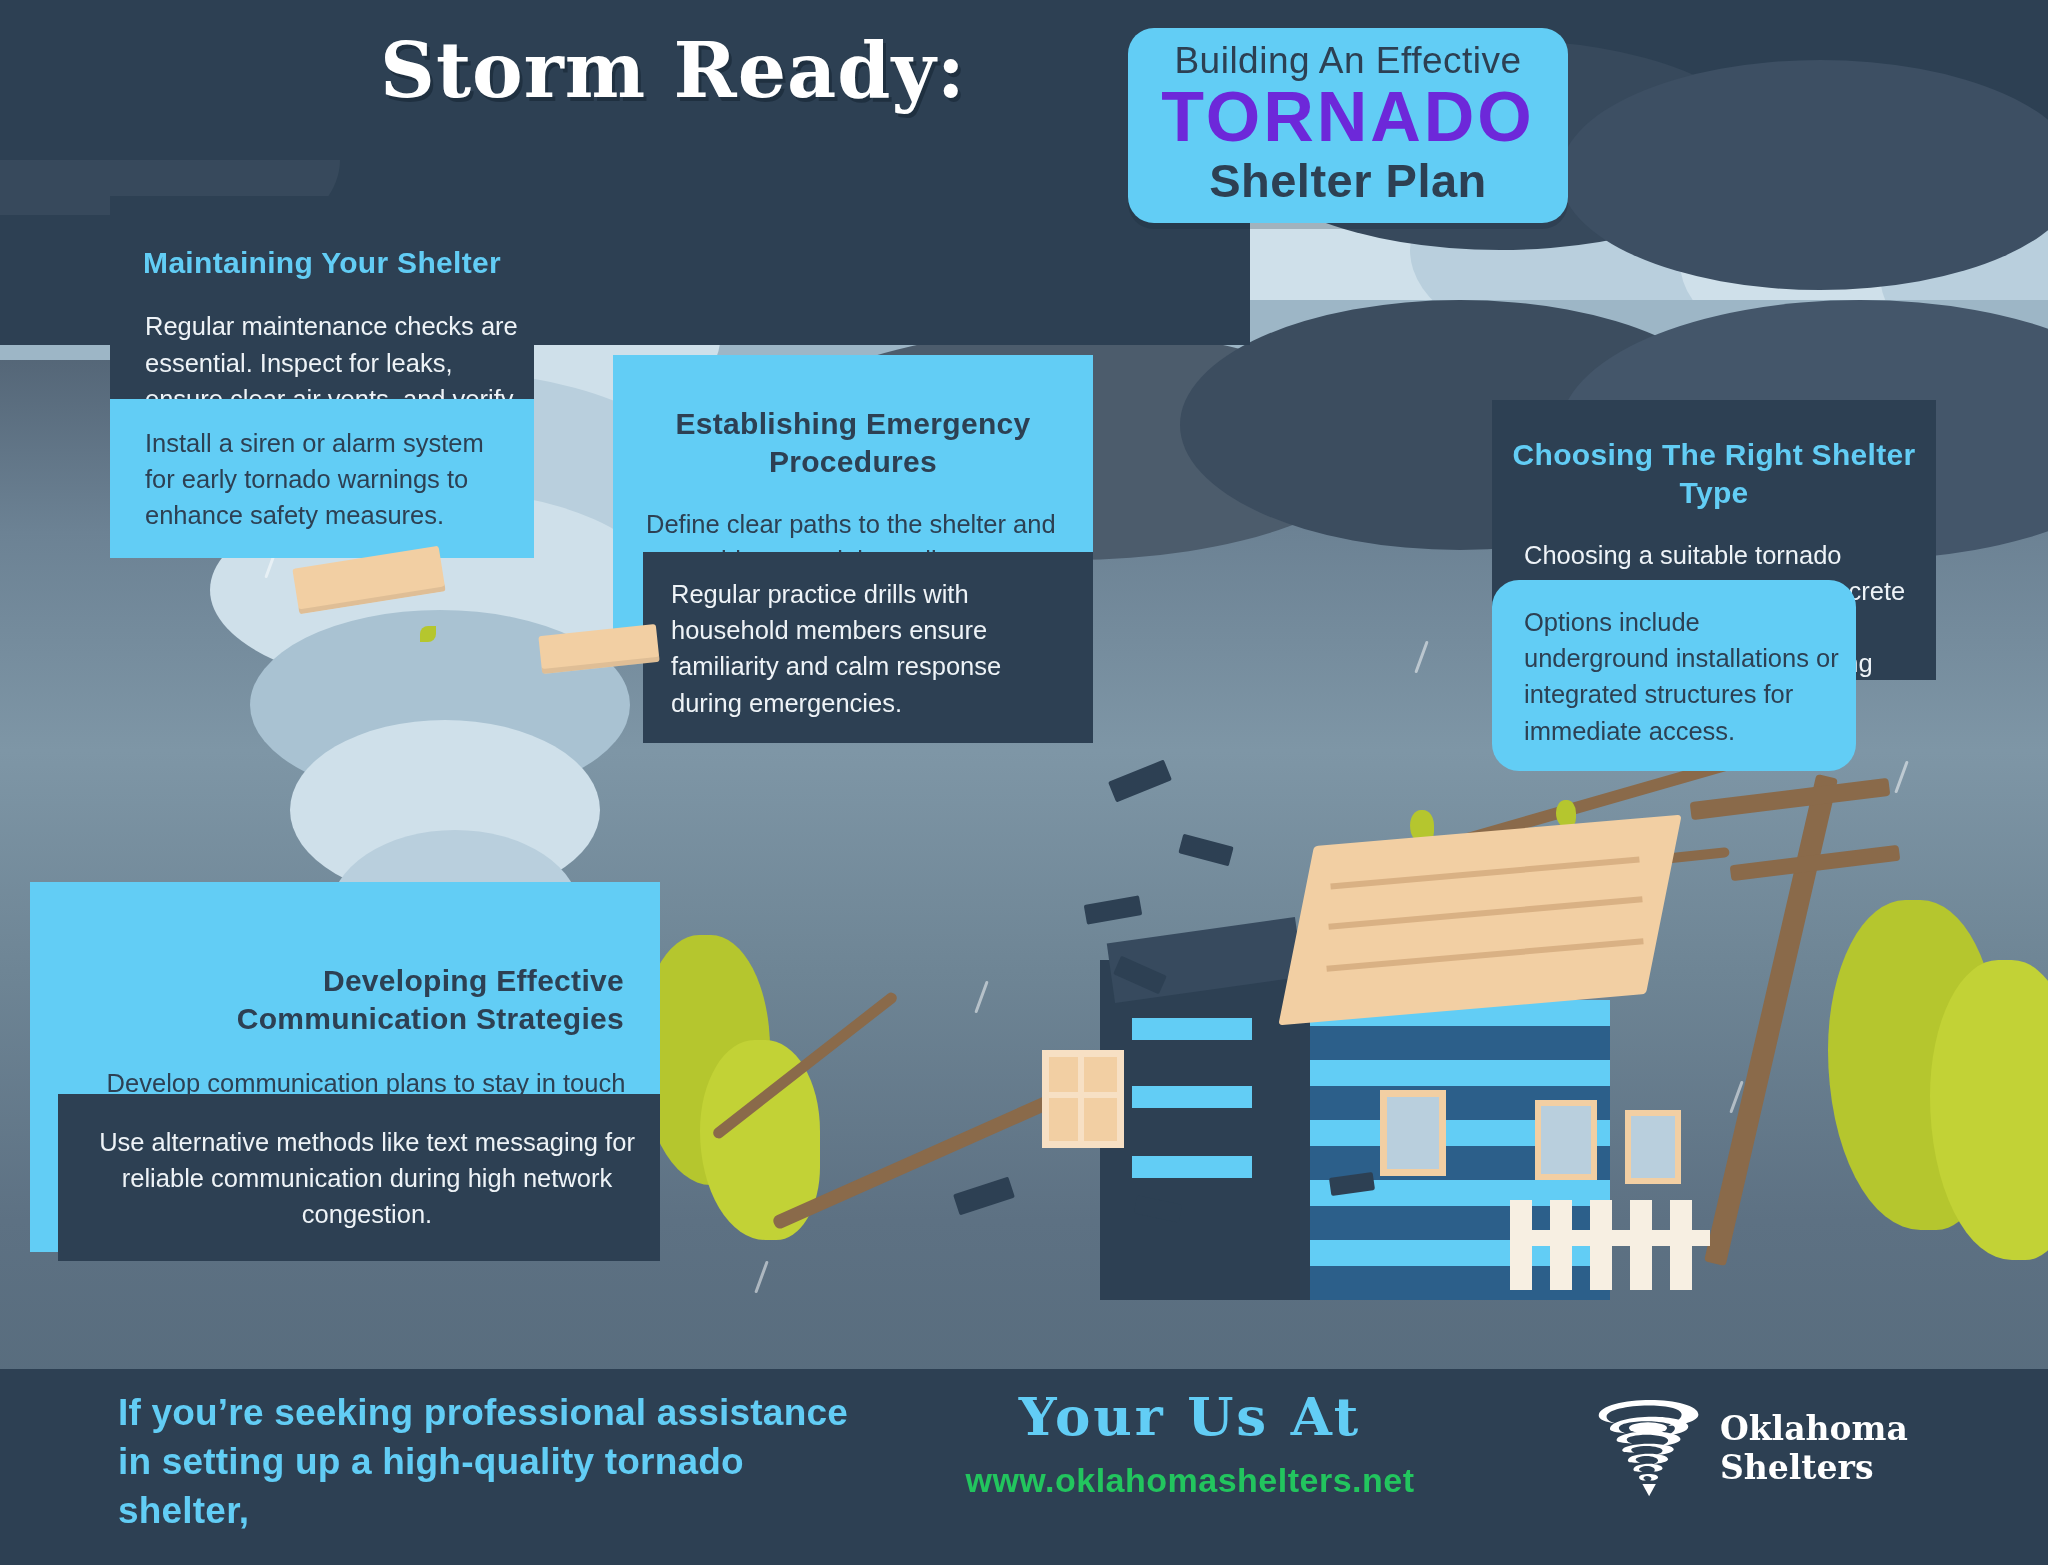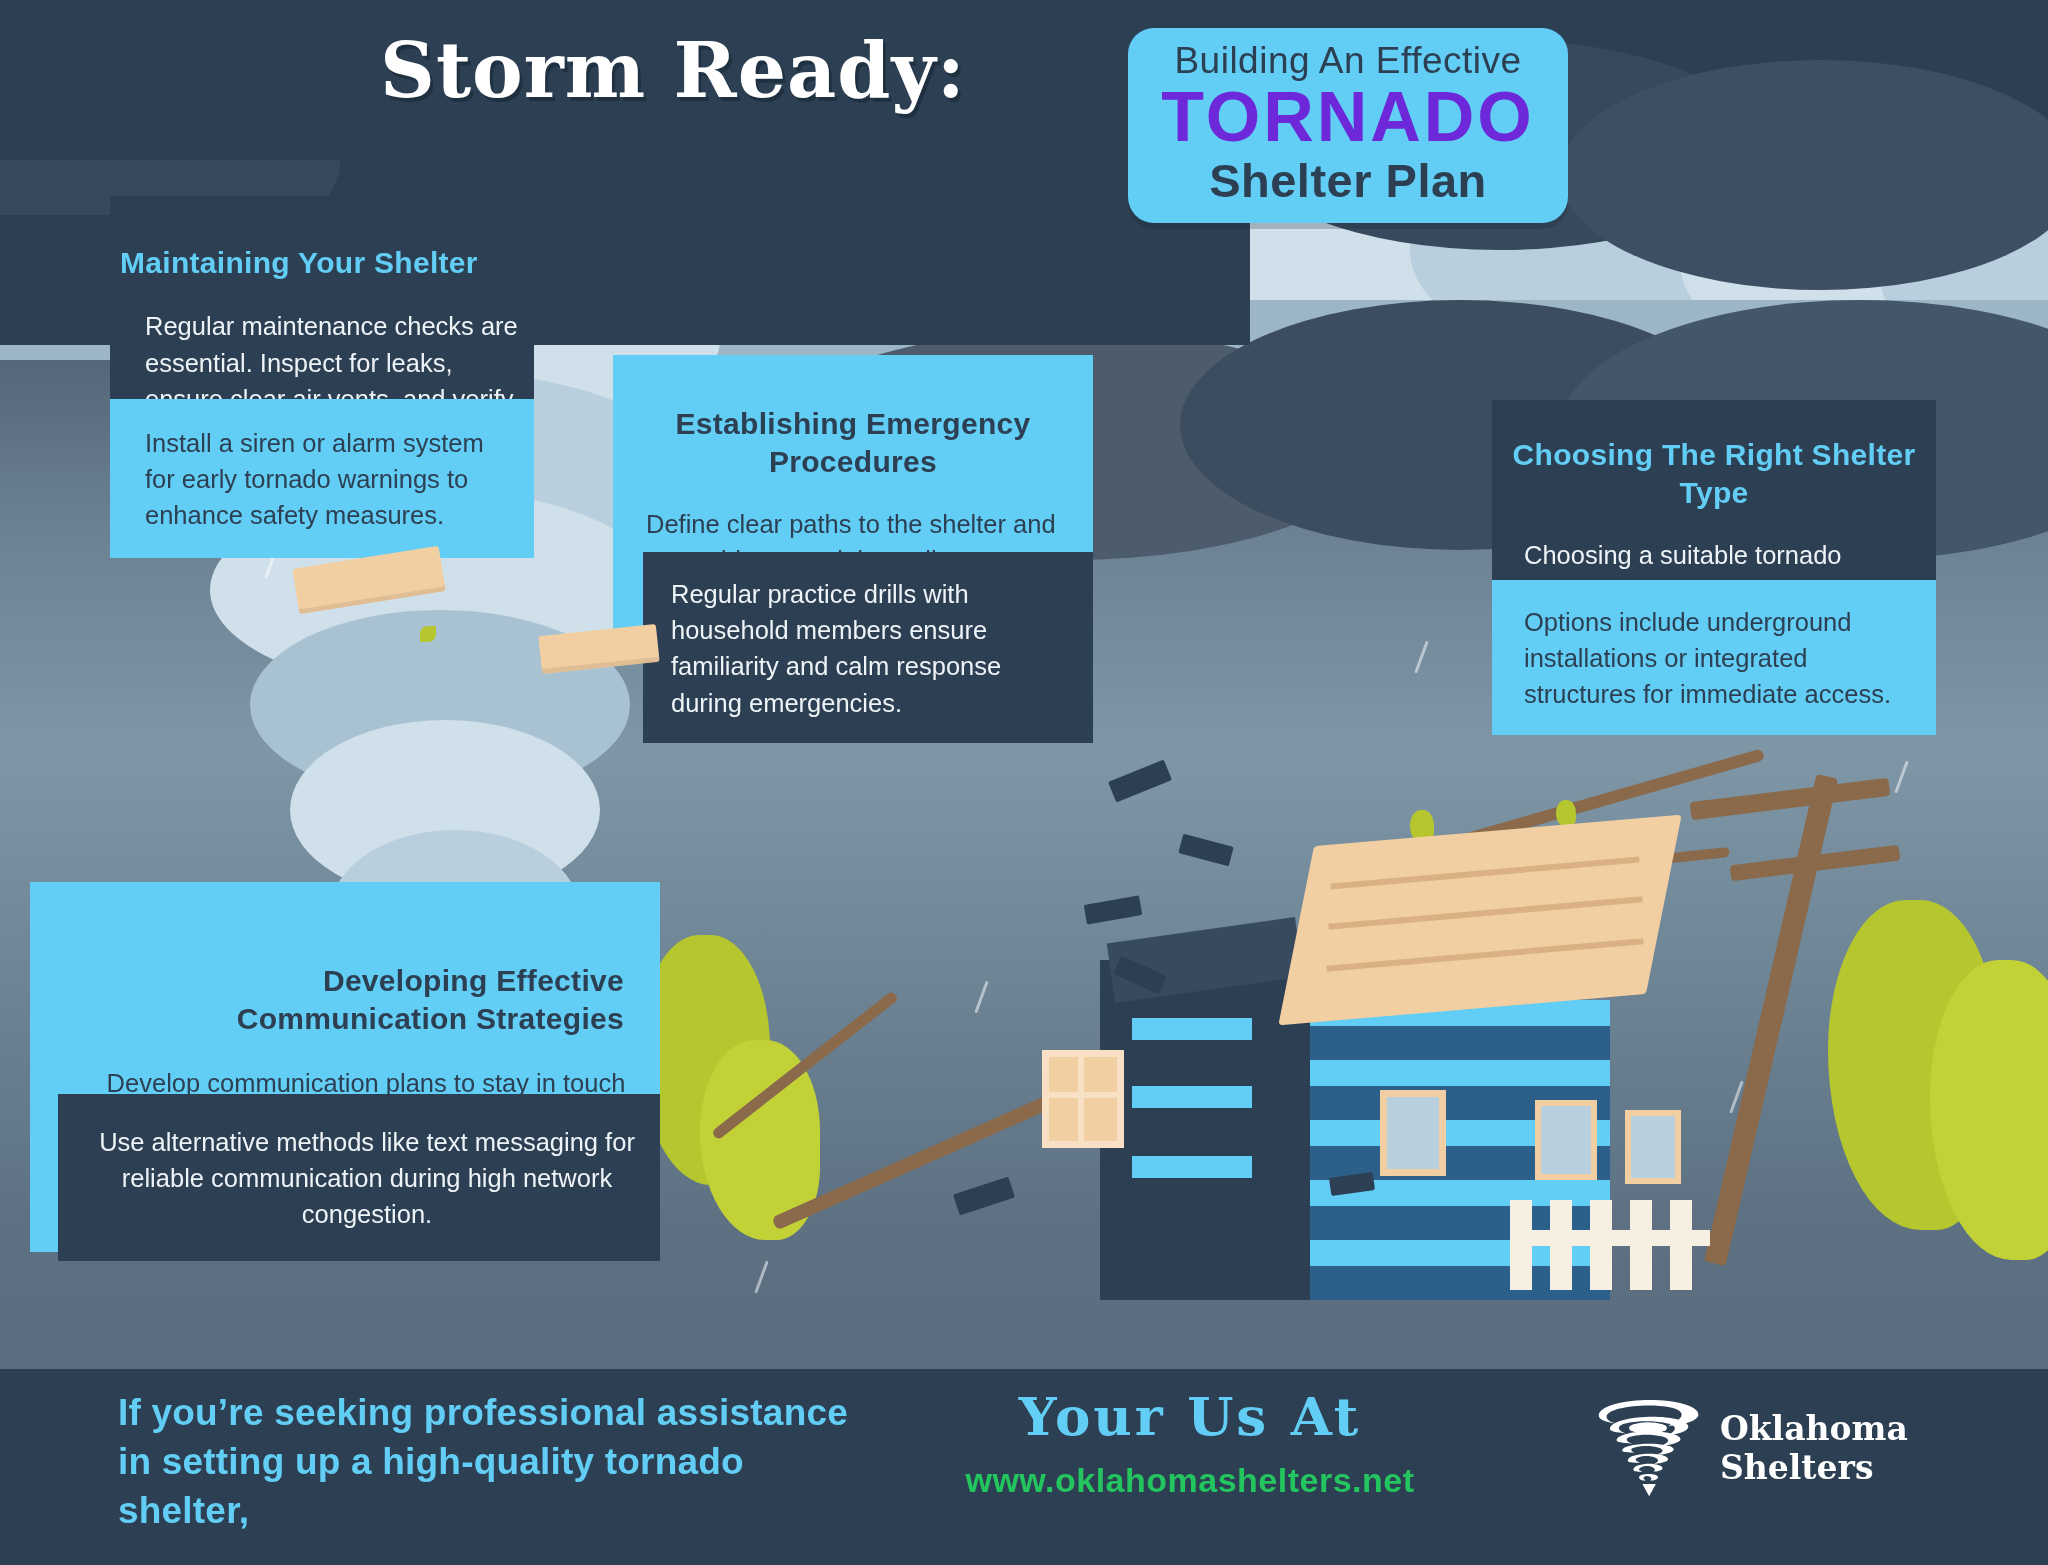--- a/index.html
+++ b/index.html
@@ -61,35 +61,35 @@
   .card .hd { font-size:30px; font-weight:bold; letter-spacing:.3px; line-height:1.28; }
   .card .bd { font-size:25.5px; line-height:1.42; }
   .panel-dark { background:#2d4053; }
   .panel-cyan { background:#62cdf5; }
   .t-cyan { color:#62cdf5; }
   .t-dark { color:#2d4053; }
   .t-white { color:#eef3f7; }
 
   
   #card1 { left:110px; top:196px; width:424px; height:312px; }
-  #card1 .hd { text-align:left; padding:48px 10px 0; }
+  #card1 .hd { text-align:center; padding:48px 10px 0; }
   #card1 .bd { padding:26px 0 0 35px; }
   #card1 .sub { position:absolute; left:0; top:203px; width:424px; padding:26px 30px 24px 35px; }
 
   
   #card2 { left:613px; top:355px; width:480px; height:300px; }
   #card2 .hd { text-align:center; padding:50px 10px 0; }
   #card2 .bd { padding:24px 10px 0 33px; }
   #card2 .sub { position:absolute; left:30px; top:197px; width:450px; padding:24px 18px 22px 28px; }
 
   
   #card3 { left:1492px; top:400px; width:444px; height:280px; }
   #card3 .hd { text-align:center; padding:36px 10px 0; }
   #card3 .bd { padding:24px 16px 0 32px; }
-  #card3 .sub { position:absolute; left:0; top:180px; width:444px; padding:24px 16px 22px 32px; }
+  #card3 .sub { position:absolute; left:0; top:180px; width:364px; padding:24px 16px 22px 32px;border-radius:27px; }
 
   
   #card4 { left:30px; top:882px; width:630px; height:370px; }
   #card4 .hd { padding:80px 36px 0 62px;text-align:right; }
   #card4 .bd { padding:26px 26px 0 68px; text-align:center; }
   #card4 .sub { position:absolute; left:28px; top:212px; width:602px; padding:30px 24px 28px 40px; }
 
   
   .leafbush { position:absolute; background:#b5c62e; border-radius:50% 50% 40% 60%; }
   .branch { position:absolute; background:#8a6a4a; border-radius:6px; }

